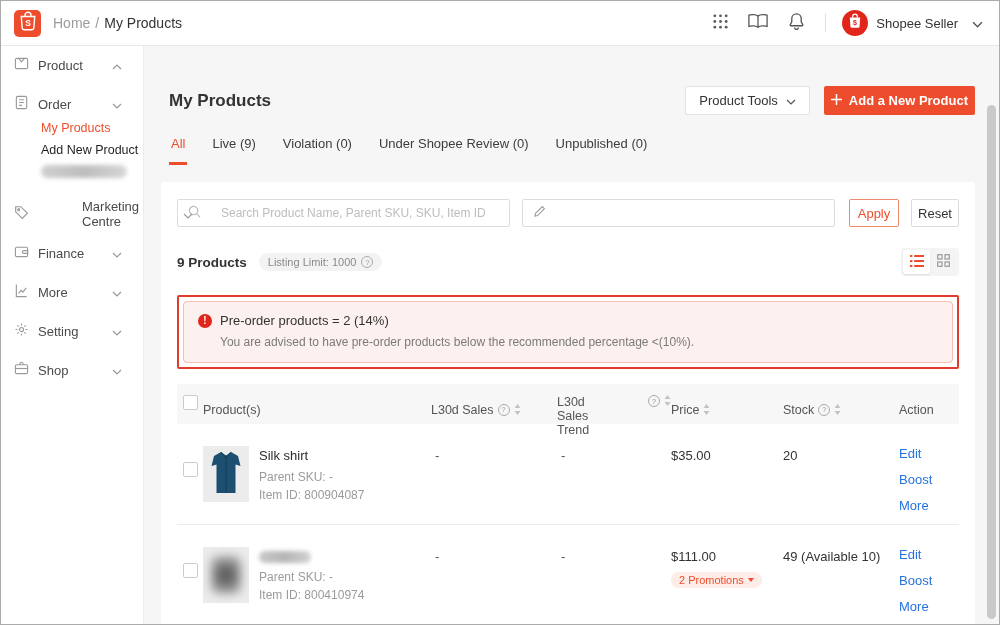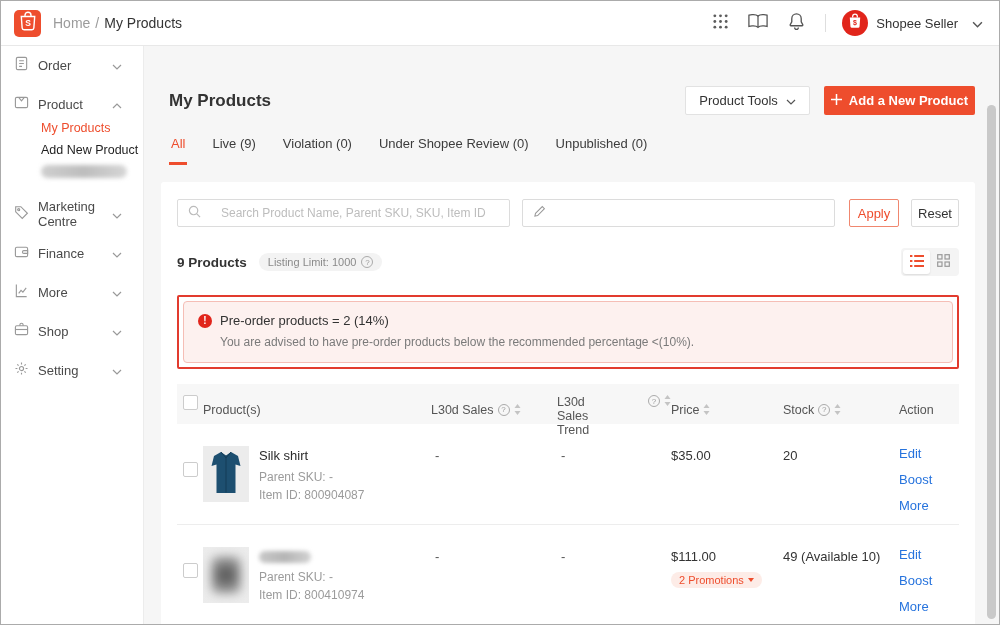--- a/index.html
+++ b/index.html
@@ -31,21 +31,21 @@
                margin-top:15px; cursor:pointer; }
   .side-item:first-child { margin-top:7px; }
   .side-item svg { margin-right:9px; flex:0 0 auto; }
   .side-label { font-size:13px; color:#4a4a4a; flex:1; }
   .side-sub { display:flex; align-items:center; height:21px; padding-left:40px;
               font-size:12.5px; cursor:pointer; margin-top:1px; }
   .sub-active { color:#ee4d2d; }
   .sub-normal { color:#1f1f1f; }
   .blur-pill { margin:5px 0 0 40px; width:86px; height:13px; border-radius:7px;
                background:linear-gradient(90deg,#cfcfcf,#bdbdbd,#d6d6d6); filter:blur(2px); }
-  .gap-lg { margin-top:24px !important; }
+  .gap-lg { margin-top:24px !important;gap:44px; }
 
   
   .main { position:absolute; left:143px; top:45px; right:0; bottom:0; background:#f6f6f6;
           padding:40px 24px 0 17px; overflow:hidden; }
   .title-row { display:flex; align-items:center; }
   .page-title { font-size:17px; font-weight:700; color:#333; margin-left:8px; }
   .btn-tools { margin-left:auto; background:#fff; border:1px solid #e2e2e2; border-radius:2px;
                height:29px; padding:0 13px; font-size:13px; color:#333; display:flex;
                align-items:center; gap:8px; cursor:pointer; }
   .btn-add { margin-left:14px; background:#ee4d2d; border:none; border-radius:2px; height:29px;
@@ -207,40 +207,40 @@
             <path d="M1 1l4 4 4-4"></path>
           </svg>
       </span>
     </div>
   </div>
 
   <div class="sidebar">
     <div class="side-item">
       <span>
         <svg width="15" height="15" viewBox="0 0 16 16" fill="none" stroke="#999" stroke-width="1.2">
+            <rect x="1.5" y="2.5" width="13" height="11" rx="1.5"></rect>
+            <path d="M5 2.5l3 3.8 3-3.8"></path>
+          </svg>
+      </span>
+      <span class="side-label">Product</span>
+      <span><svg width="10" height="6" viewBox="0 0 10 6" fill="none" stroke="#999" stroke-width="1.2">
+            <path d="M1 5l4-4 4 4"></path>
+          </svg></span>
+    </div>
+
+    <div class="side-item">
+      <span>
+        <svg width="15" height="15" viewBox="0 0 16 16" fill="none" stroke="#999" stroke-width="1.2">
             <rect x="2.5" y="1.5" width="11" height="13" rx="1.5"></rect>
             <path d="M5.5 5h5M5.5 8h5M5.5 11h3"></path>
           </svg>
       </span>
       <span class="side-label">Order</span>
       <span><svg width="10" height="6" viewBox="0 0 10 6" fill="none" stroke="#999" stroke-width="1.2">
             <path d="M1 1l4 4 4-4"></path>
-          </svg></span>
-    </div>
-
-    <div class="side-item">
-      <span>
-        <svg width="15" height="15" viewBox="0 0 16 16" fill="none" stroke="#999" stroke-width="1.2">
-            <rect x="1.5" y="2.5" width="13" height="11" rx="1.5"></rect>
-            <path d="M5 2.5l3 3.8 3-3.8"></path>
-          </svg>
-      </span>
-      <span class="side-label">Product</span>
-      <span><svg width="10" height="6" viewBox="0 0 10 6" fill="none" stroke="#999" stroke-width="1.2">
-            <path d="M1 5l4-4 4 4"></path>
           </svg></span>
     </div>
     <div class="side-sub sub-active">My Products</div>
     <div class="side-sub sub-normal">Add New Product</div>
     <div class="blur-pill"></div>
 
     <div class="side-item gap-lg">
       <span>
         <svg width="15" height="15" viewBox="0 0 16 16" fill="none" stroke="#999" stroke-width="1.2">
             <path d="M1.8 7.3V1.8h5.5l7 7-5.5 5.5Z"></path>
@@ -275,39 +275,39 @@
       </span>
       <span class="side-label">More</span>
       <span><svg width="10" height="6" viewBox="0 0 10 6" fill="none" stroke="#999" stroke-width="1.2">
             <path d="M1 1l4 4 4-4"></path>
           </svg></span>
     </div>
 
     <div class="side-item">
       <span>
         <svg width="15" height="15" viewBox="0 0 16 16" fill="none" stroke="#999" stroke-width="1.2">
+            <circle cx="8" cy="8" r="2.2"></circle>
+            <path d="M8 1.6v2M8 12.4v2M1.6 8h2M12.4 8h2M3.5 3.5l1.4 1.4M11.1 11.1l1.4 1.4M12.5 3.5l-1.4 1.4M4.9 11.1l-1.4 1.4"></path>
+          </svg>
+      </span>
+      <span class="side-label">Setting</span>
+      <span><svg width="10" height="6" viewBox="0 0 10 6" fill="none" stroke="#999" stroke-width="1.2">
+            <path d="M1 1l4 4 4-4"></path>
+          </svg></span>
+    </div>
+
+    <div class="side-item">
+      <span>
+        <svg width="15" height="15" viewBox="0 0 16 16" fill="none" stroke="#999" stroke-width="1.2">
             <rect x="1.5" y="4" width="13" height="9.5" rx="1.5"></rect>
             <path d="M1.5 8h13"></path>
             <path d="M6.3 4V3a1.7 1.7 0 0 1 3.4 0v1"></path>
           </svg>
       </span>
       <span class="side-label">Shop</span>
-      <span><svg width="10" height="6" viewBox="0 0 10 6" fill="none" stroke="#999" stroke-width="1.2">
-            <path d="M1 1l4 4 4-4"></path>
-          </svg></span>
-    </div>
-
-    <div class="side-item">
-      <span>
-        <svg width="15" height="15" viewBox="0 0 16 16" fill="none" stroke="#999" stroke-width="1.2">
-            <circle cx="8" cy="8" r="2.2"></circle>
-            <path d="M8 1.6v2M8 12.4v2M1.6 8h2M12.4 8h2M3.5 3.5l1.4 1.4M11.1 11.1l1.4 1.4M12.5 3.5l-1.4 1.4M4.9 11.1l-1.4 1.4"></path>
-          </svg>
-      </span>
-      <span class="side-label">Setting</span>
       <span><svg width="10" height="6" viewBox="0 0 10 6" fill="none" stroke="#999" stroke-width="1.2">
             <path d="M1 1l4 4 4-4"></path>
           </svg></span>
     </div>
   </div>
 
   <div class="main">
 
     <div class="title-row">
       <span class="page-title">My Products</span>

